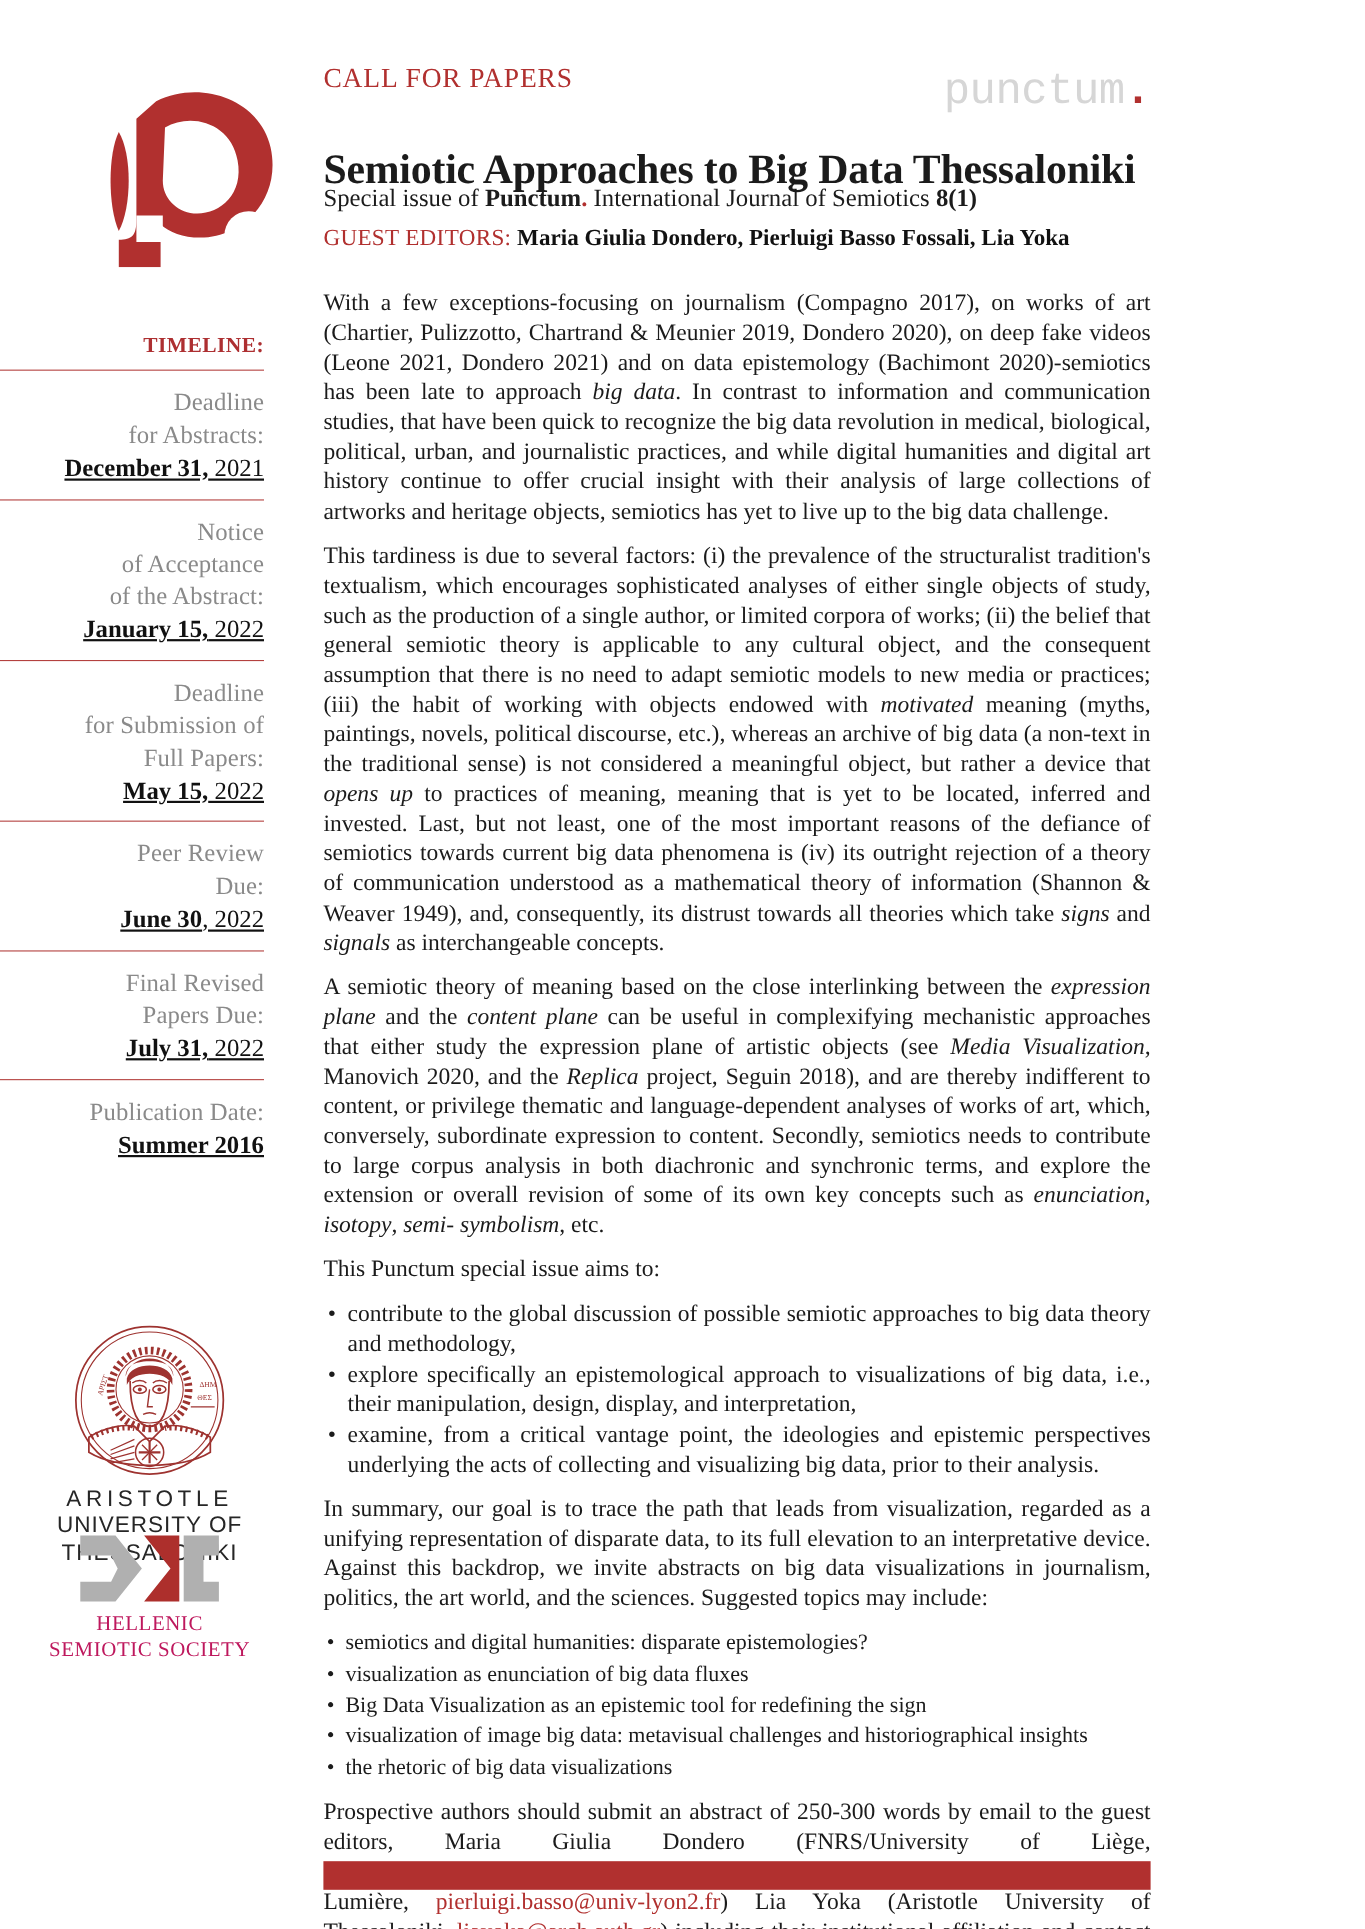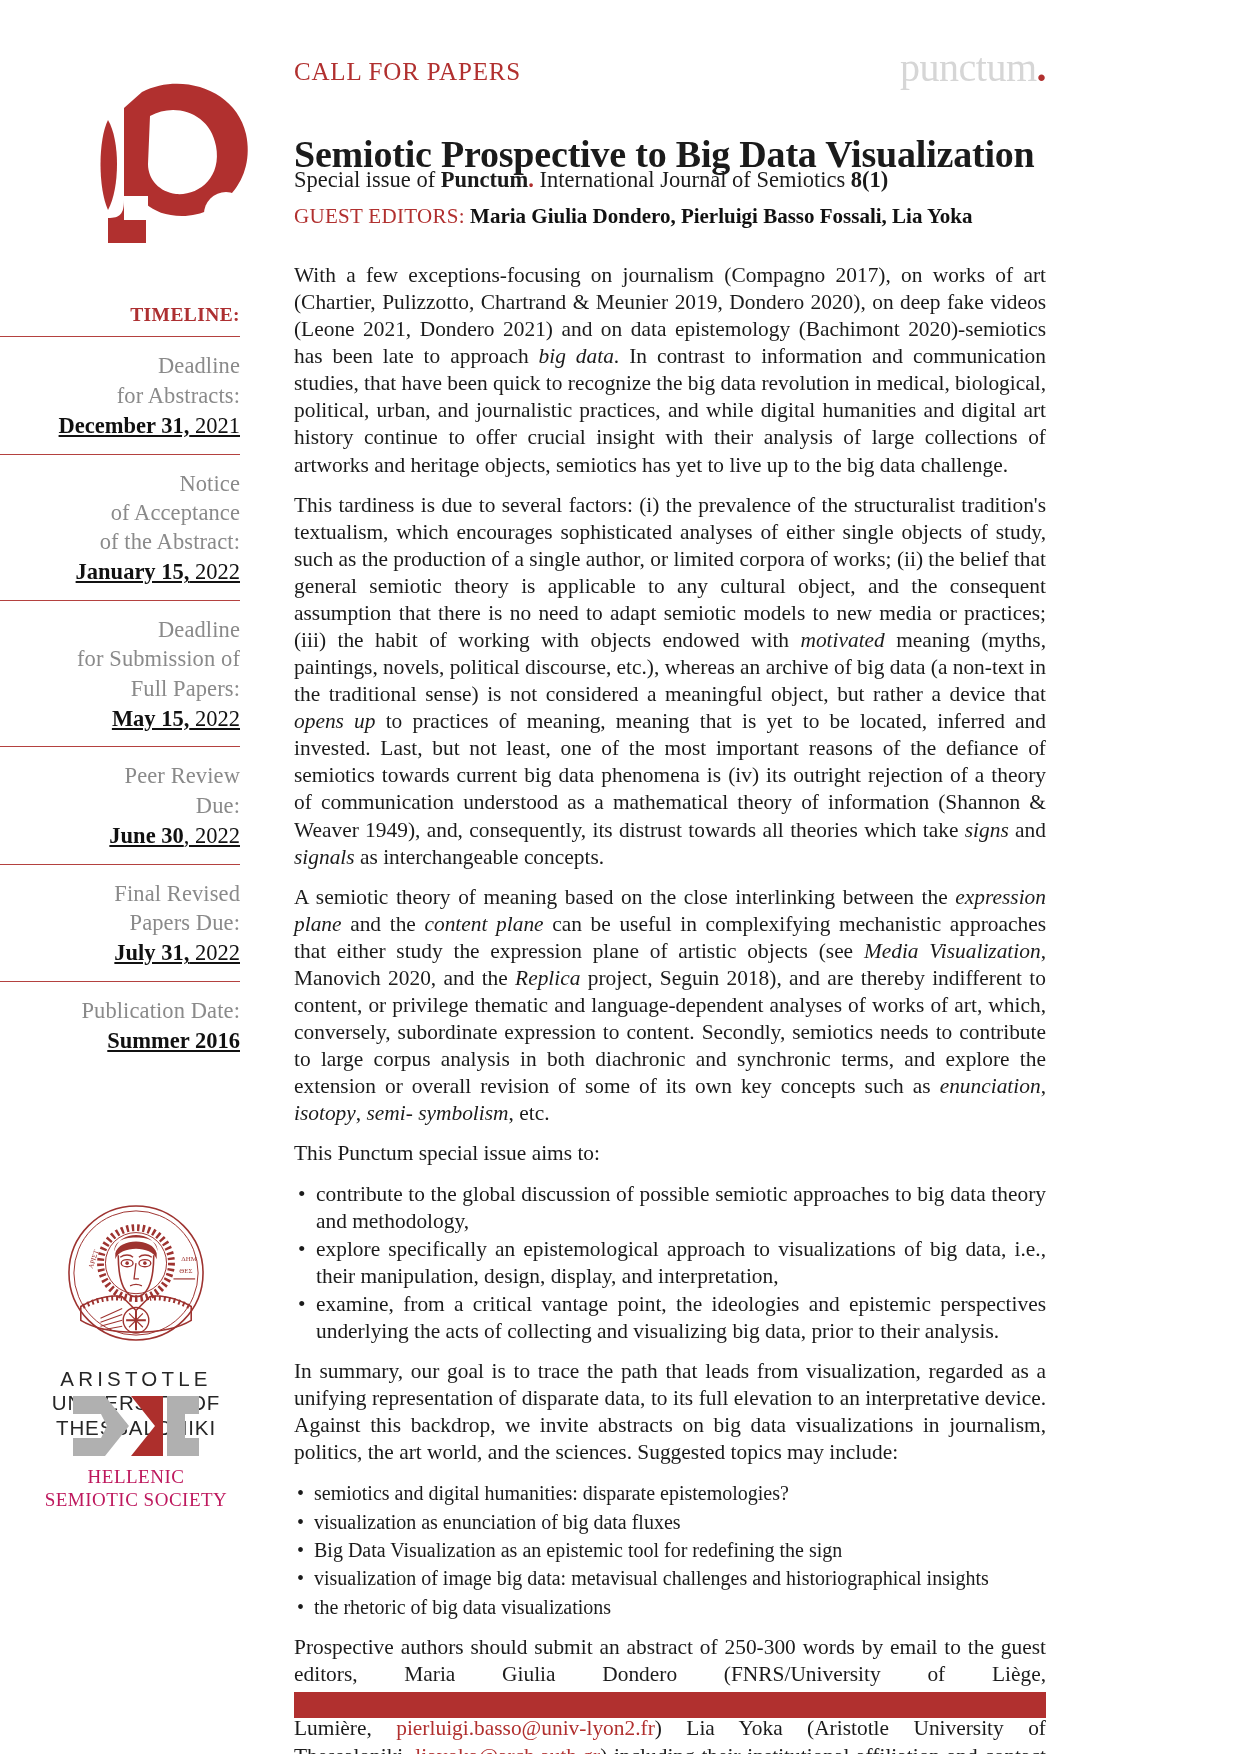--- a/index.html
+++ b/index.html
@@ -93,21 +93,21 @@
     width: 272px;
     text-align: center;
   }
   #auth-seal {
     width: 138px;
     height: 138px;
     display: block;
     margin: 0 auto;
   }
   .auth-text {
-    margin-top: 25px;
+    margin-top: 9px;
     font-family: "Liberation Sans", sans-serif;
     font-size: 20.5px;
     line-height: 1.19;
     color: #262626;
     letter-spacing: 1.6px;
   }
   .auth-text .l1 { letter-spacing: 4.2px; }
   .auth-text .l2 { letter-spacing: 0.9px; }
   .auth-text .l3 { letter-spacing: 0.9px; }
 
@@ -150,25 +150,25 @@
     position: absolute;
     left: 0;
     top: 58px;
     color: #b1302f;
     font-size: 25px;
     letter-spacing: 0.8px;
   }
   #punctum-wordmark {
     position: absolute;
     right: 0;
-    top: 44px;
+    top: 62px;
     font-size: 40px;
     color: #d6d6d6;
     letter-spacing: -0.5px;
-    font-family: Liberation Serif, serif;
+    font-family: Liberation Mono, monospace;
   }
   #punctum-wordmark .dot { color: #b1302f; font-weight: bold; }
 
   #title {
     position: absolute;
     left: 0;
     top: 108px;
     width: 752px;
     font-family: "Liberation Serif", serif;
     font-weight: bold;
@@ -405,21 +405,21 @@
 
   </div>
 
   <div id="main-col">
 
     <div id="cfp-header">
       <div id="cfp-kicker">CALL FOR PAPERS</div>
       <div id="punctum-wordmark"><span>punctum</span><span class="dot">.</span></div>
     </div>
 
-    <h1 id="title">Semiotic Prospective to Big Data Visualization</h1>
+    <h1 id="title">Semiotic Approaches to Big Data Thessaloniki</h1>
 
     <div id="subtitle"><span>Special issue of </span><b>Punctum</b><span class="reddot">.</span><span> International Journal of Semiotics </span><b>8(1)</b></div>
 
     <div id="editors"><span class="lbl">GUEST EDITORS:</span> <span class="names">Maria Giulia Dondero, Pierluigi Basso Fossali, Lia Yoka</span></div>
 
     <div id="body-text">
 
       <p><span>With a few exceptions-focusing on journalism (Compagno 2017), on works of art (Chartier, Pulizzotto, Chartrand &amp; Meunier 2019, Dondero 2020), on deep fake videos (Leone 2021, Dondero 2021) and on data epistemology (Bachimont 2020)-semiotics has been late to approach </span><i>big data</i><span>. In contrast to information and communication studies, that have been quick to recognize the big data revolution in medical, biological, political, urban, and journalistic practices, and while digital humanities and digital art history continue to offer crucial insight with their analysis of large collections of artworks and heritage objects, semiotics has yet to live up to the big data challenge.</span></p>
 
       <p><span>This tardiness is due to several factors: (i) the prevalence of the structuralist tradition's textualism, which encourages sophisticated analyses of either single objects of study, such as the production of a single author, or limited corpora of works; (ii) the belief that general semiotic theory is applicable to any cultural object, and the consequent assumption that there is no need to adapt semiotic models to new media or practices; (iii) the habit of working with objects endowed with </span><i>motivated</i><span> meaning (myths, paintings, novels, political discourse, etc.), whereas an archive of big data (a non-text in the traditional sense) is not considered a meaningful object, but rather a device that </span><i>opens up</i><span> to practices of meaning, meaning that is yet to be located, inferred and invested. Last, but not least, one of the most important reasons of the defiance of semiotics towards current big data phenomena is (iv) its outright rejection of a theory of communication understood as a mathematical theory of information (Shannon &amp; Weaver 1949), and, consequently, its distrust towards all theories which take </span><i>signs</i><span> and </span><i>signals</i><span> as interchangeable concepts.</span></p>

